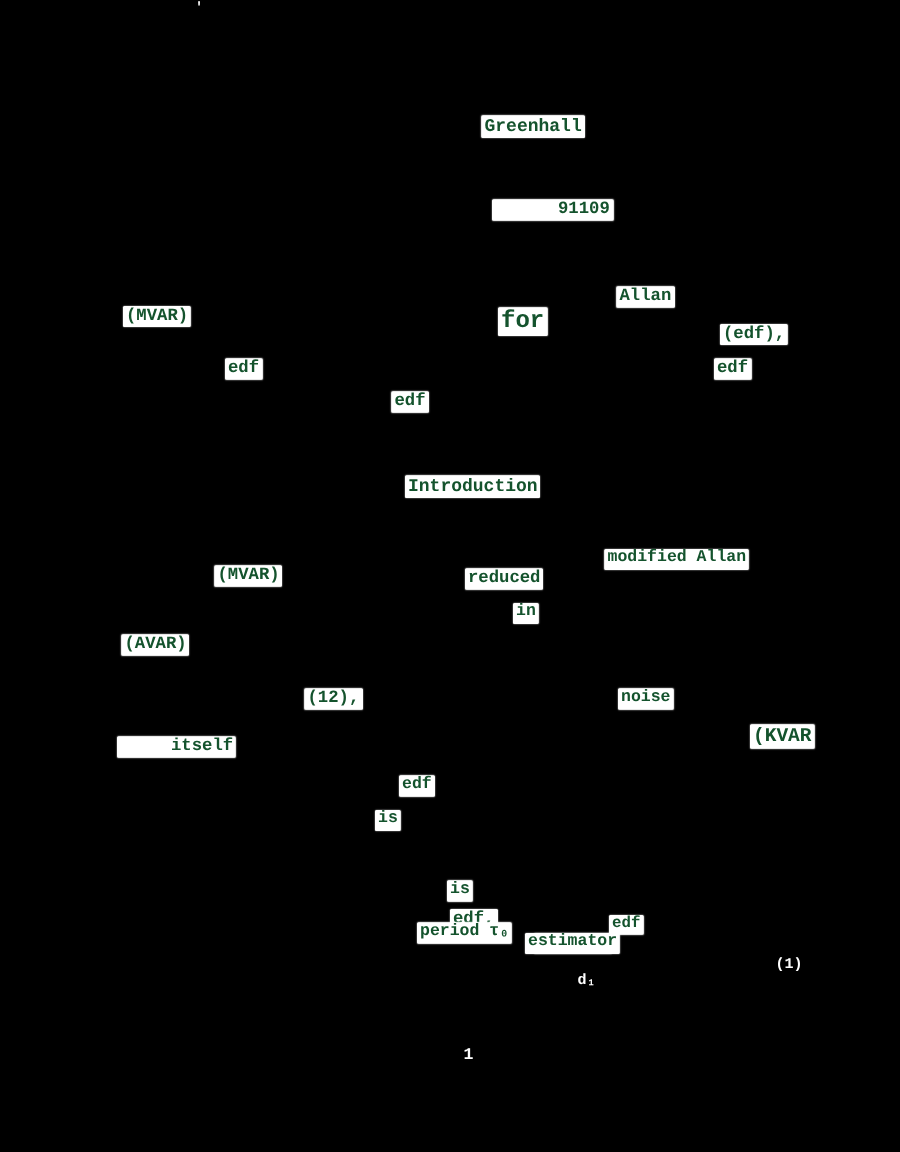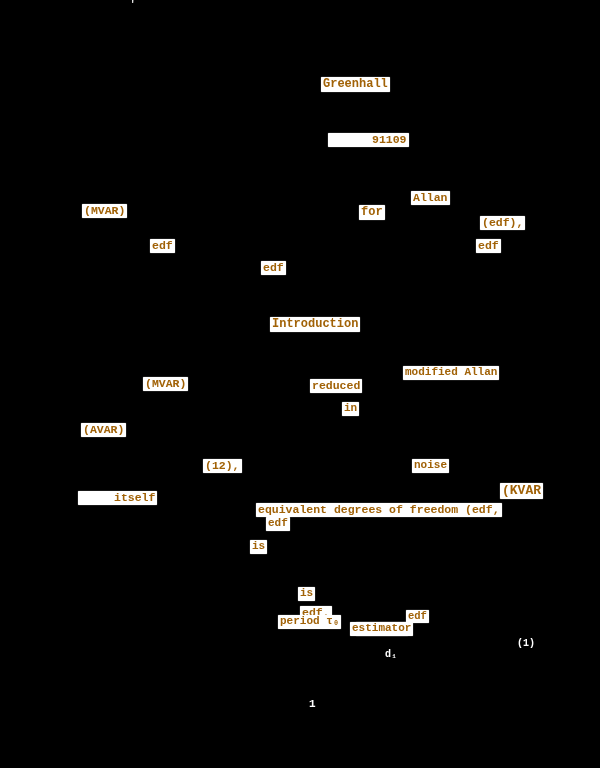--- a/index.html
+++ b/index.html
@@ -18,21 +18,21 @@
   .fragment {
     position: absolute;
     display: inline-block;
     white-space: pre;
     font-weight: bold;
     line-height: 1.05;
     letter-spacing: 0px;
   }
   .fragment.highlight {
     background: #ffffff;
-    color: #a16207;
+    color: #14532d;
     padding: 1px 2px;
     box-shadow: 0 0 1px #ffffff;
   }
   .fragment.inverse {
     background: transparent;
     color: #ffffff;
     padding: 0;
   }
   
   .fragment.highlight {
@@ -41,36 +41,35 @@
 </style>
 </head>
 <body>
 
 <div id="scan-canvas" style="background: rgb(0, 0, 0);">
     <span class="fragment inverse" style="left: 130px; top: 1px; font-size: 9px;">'</span>
     <span class="fragment highlight" style="left: 321px; top: 77px; font-size: 12px;">Greenhall</span>
     <span class="fragment highlight" style="left: 328px; top: 133px; font-size: 11.5px; padding-left: 44px;">91109</span>
     <span class="fragment highlight" style="left: 411px; top: 191px; font-size: 11.5px;">Allan</span>
     <span class="fragment highlight" style="left: 82px; top: 204px; font-size: 11.5px;">(MVAR)</span>
-    <span class="fragment highlight" style="left: 332px; top: 205px; font-size: 12px; margin-left: 27px;">for</span>
+    <span class="fragment highlight" style="left: 332px; top: 205px; font-size: 16px;">for</span>
     <span class="fragment highlight" style="left: 480px; top: 216px; font-size: 11.5px;">(edf),</span>
     <span class="fragment highlight" style="left: 150px; top: 239px; font-size: 11.5px;">edf</span>
     <span class="fragment highlight" style="left: 476px; top: 239px; font-size: 11.5px;">edf</span>
     <span class="fragment highlight" style="left: 261px; top: 261px; font-size: 11.5px;">edf</span>
     <span class="fragment highlight" style="left: 270px; top: 317px; font-size: 12px;">Introduction</span>
     <span class="fragment highlight" style="left: 403px; top: 366px; font-size: 11px;">modified Allan</span>
     <span class="fragment highlight" style="left: 143px; top: 377px; font-size: 11.5px;">(MVAR)</span>
     <span class="fragment highlight" style="left: 310px; top: 379px; font-size: 11.5px;">reduced</span>
     <span class="fragment highlight" style="left: 342px; top: 402px; font-size: 11px;">in</span>
     <span class="fragment highlight" style="left: 81px; top: 423px; font-size: 11.5px;">(AVAR)</span>
     <span class="fragment highlight" style="left: 203px; top: 459px; font-size: 11.5px;">(12),</span>
     <span class="fragment highlight" style="left: 412px; top: 459px; font-size: 11px;">noise</span>
     <span class="fragment highlight" style="left: 500px; top: 483px; font-size: 13px;">(KVAR</span>
     <span class="fragment highlight" style="left: 78px; top: 491px; font-size: 11.5px; padding-left: 36px;">itself</span>
-    <span class="fragment highlight" style="left: 256px; top: 503px; font-size: 11.5px;">equivalent degrees of freedom (edf,</span>
     <span class="fragment highlight" style="left: 266px; top: 517px; font-size: 11px;">edf</span>
     <span class="fragment highlight" style="left: 250px; top: 540px; font-size: 11px;">is</span>
     <span class="fragment highlight" style="left: 300px; top: 563px; font-size: 11.5px; margin-top: 43px;">edf,</span>
     <span class="fragment highlight" style="left: 298px; top: 587px; font-size: 11px;">is</span>
     <span class="fragment highlight" style="left: 406px; top: 610px; font-size: 10.5px;">edf</span>
     <span class="fragment highlight" style="left: 278px; top: 615px; font-size: 11px; text-align: center;">period τ₀</span>
     <span class="fragment highlight" style="left: 356px; top: 622px; font-size: 11.5px;">defined</span>
     <span class="fragment highlight" style="left: 350px; top: 622px; font-size: 11px;">estimator</span>
     <span class="fragment inverse" style="left: 385px; top: 650px; font-size: 10px;">d₁</span>
     <span class="fragment inverse" style="left: 517px; top: 639px; font-size: 10px;">(1)</span>

